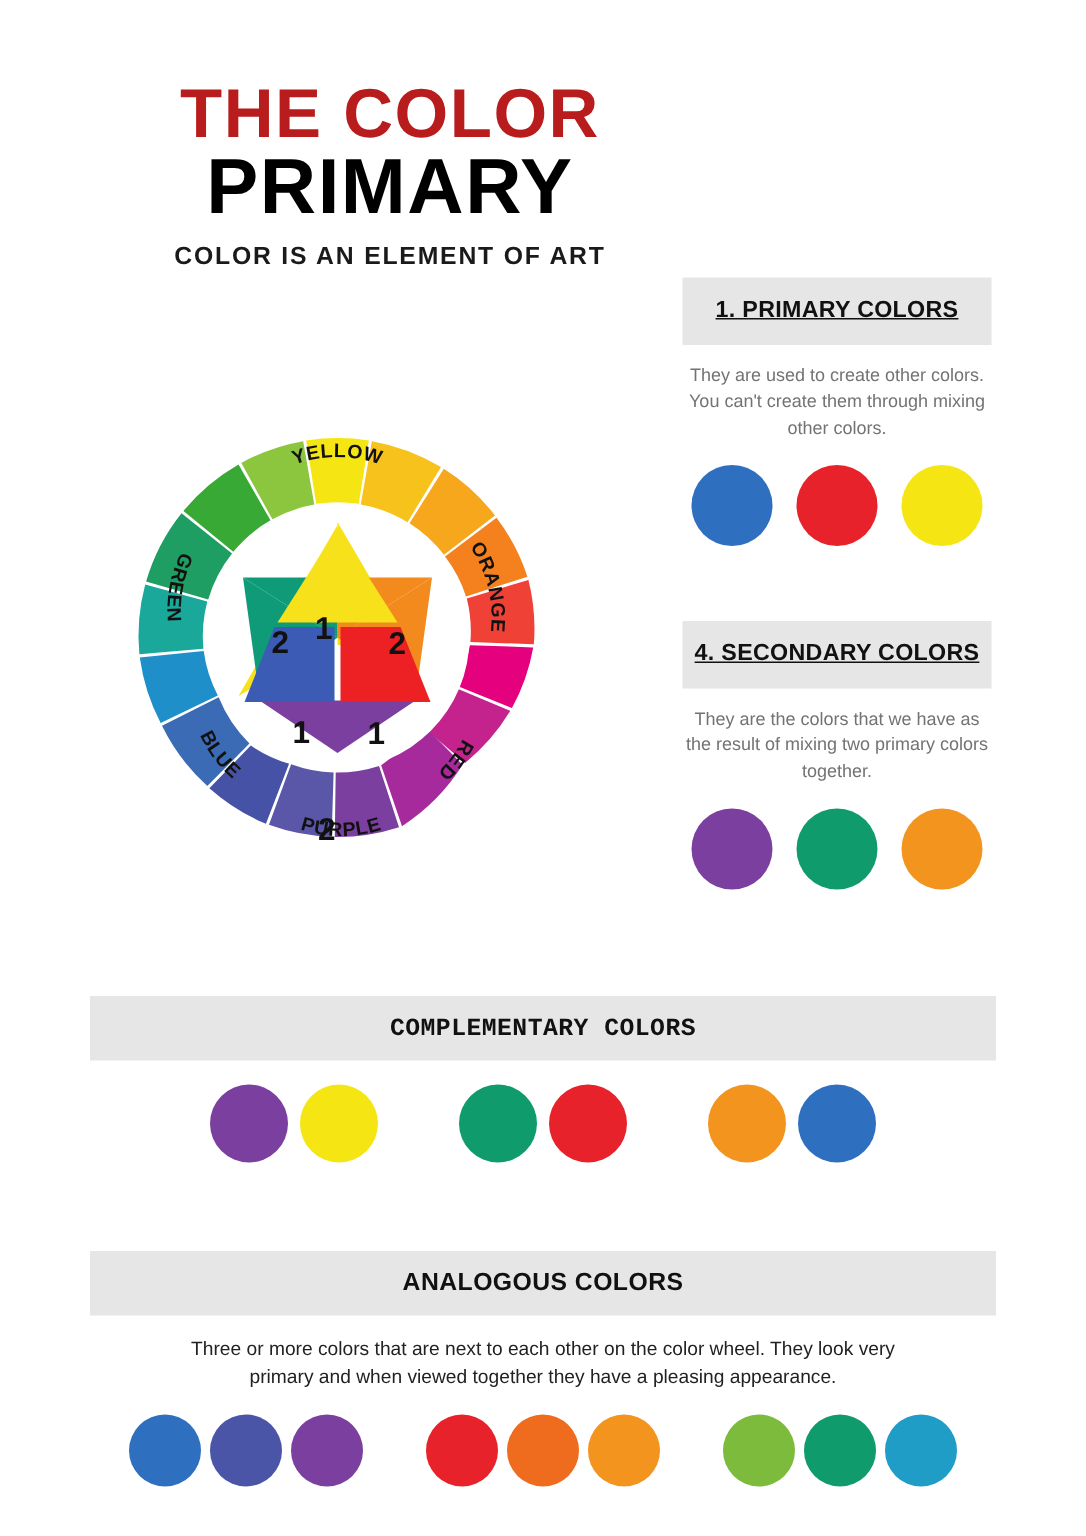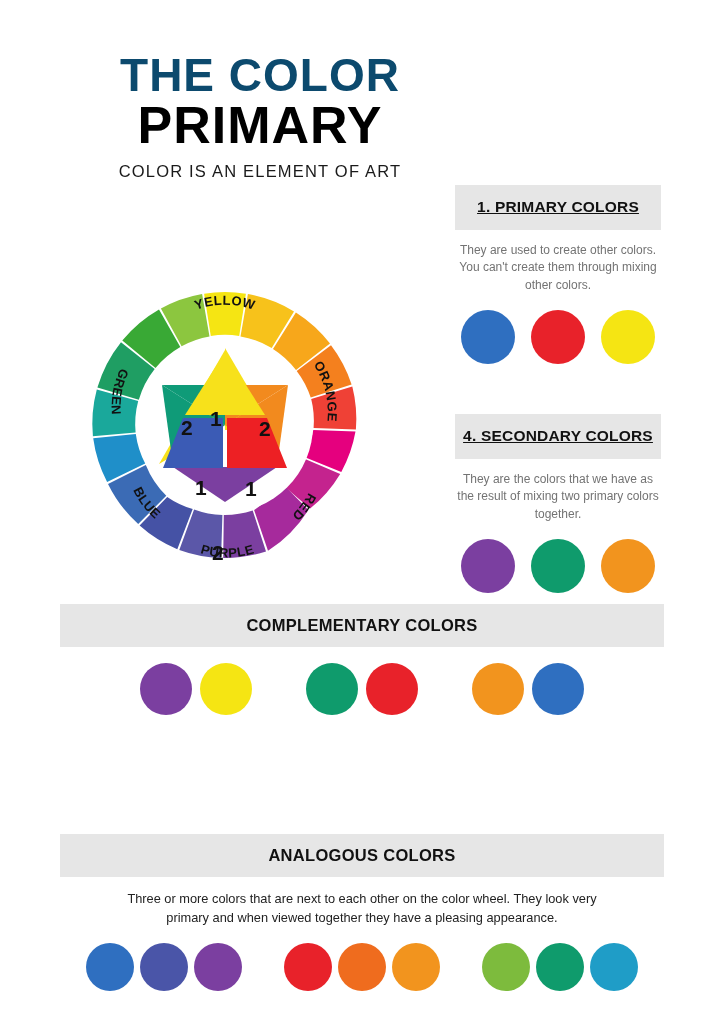--- a/index.html
+++ b/index.html
@@ -22,35 +22,35 @@
     left: 60px;
     top: 52px;
     width: 400px;
     text-align: center;
   }
   .title-line1 {
     font-size: 46px;
     font-weight: 800;
     letter-spacing: 1px;
     line-height: 1.02;
-    color: #0c4a6e;
+    color: #b91c1c;
   }
   .title-line2 {
     font-size: 52px;
     font-weight: 800;
     letter-spacing: 1px;
     line-height: 1.02;
     color: #000;
   }
   .subtitle {
     margin-top: 10px;
     font-size: 16.5px;
     letter-spacing: 1.2px;
     color: #1a1a1a;
-    font-weight: 400;
+    font-weight: 700;
   }
 
   
   .wheel-wrap {
     position: absolute;
     left: 55px;
     top: 240px;
     width: 340px;
     height: 370px;
   }
@@ -121,21 +121,21 @@
     justify-content: center;
     gap: 54px;
     margin-top: 16px;
   }
   .group {
     display: flex;
     gap: 8px;
   }
   .group .dot { width: 52px; height: 52px; }
 
-  #section-complementary { top: 604px; }
+  #section-complementary { top: 664px; font-family: Liberation Mono, monospace; }
   #section-analogous { top: 834px; }
   #section-analogous .group-row { gap: 42px; }
   #section-analogous .group { gap: 6px; }
   #section-analogous .dot { width: 48px; height: 48px; }
 
   
   .wheel-label {
     font-family: "Liberation Sans", sans-serif;
     font-weight: 700;
     font-size: 13px;

